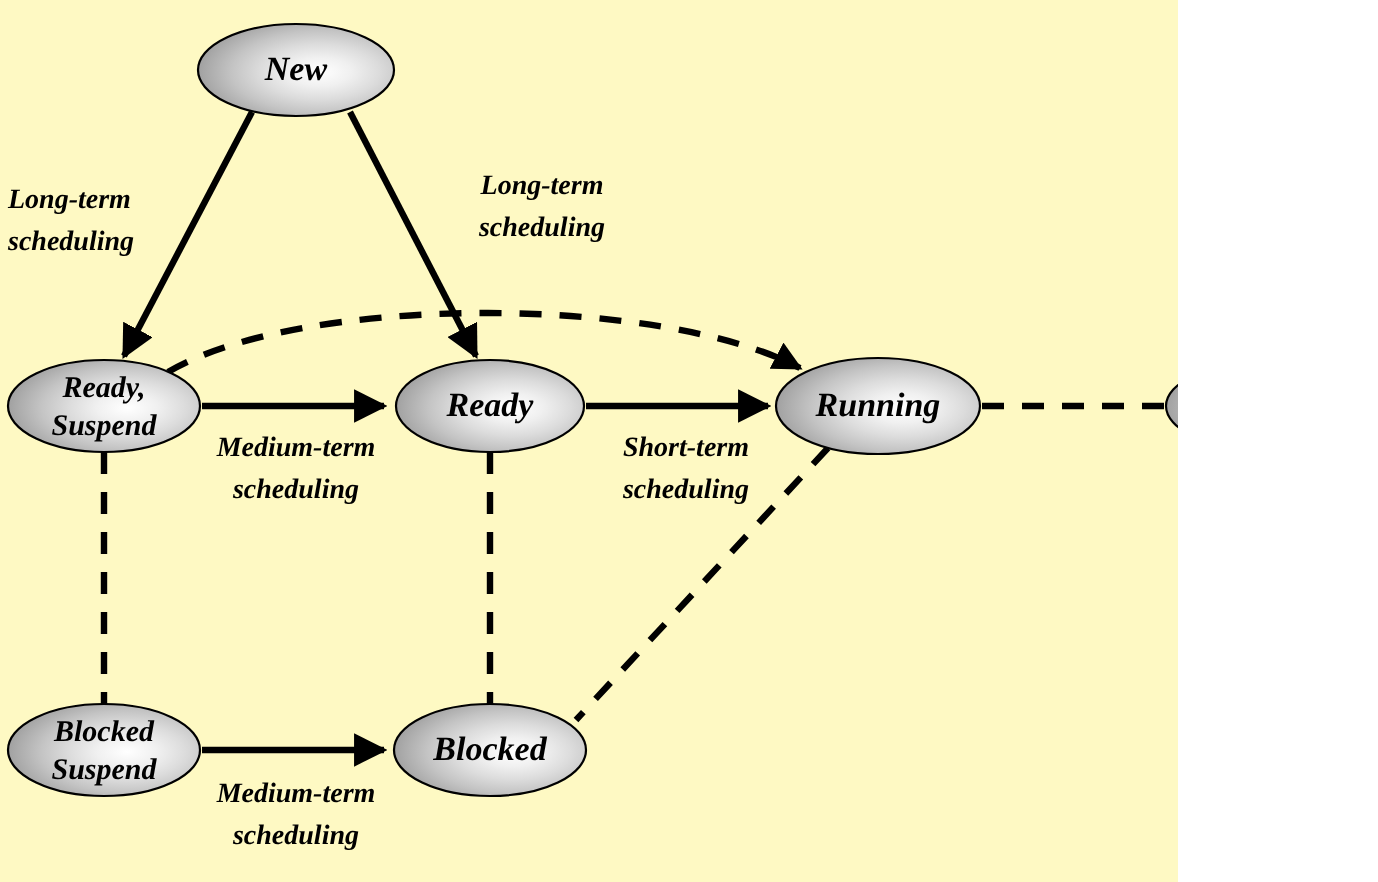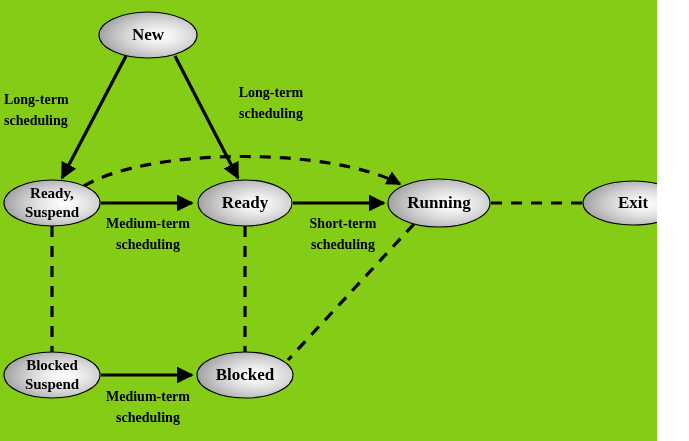--- a/index.html
+++ b/index.html
@@ -2,25 +2,26 @@
 <html><head>
 <meta charset="utf-8">
 <style>
   html, body {
     margin: 0;
     padding: 0;
     background: #ffffff;
   }
   #diagram-root {
     position: relative;
-    width: 657px;
+    width: 589px;
     height: 441px;
-    background: #84cc16;
+    background: #fef9c3;
     overflow: hidden;
     font-family: "Liberation Serif", "DejaVu Serif", serif;
+    font-style: italic;
   }
   svg#diagram-svg {
     position: absolute;
     top: 0;
     left: 0;
     width: 689px;
     height: 441px;
   }
   .node-label {
     font-family: "Liberation Serif", "DejaVu Serif", serif;

